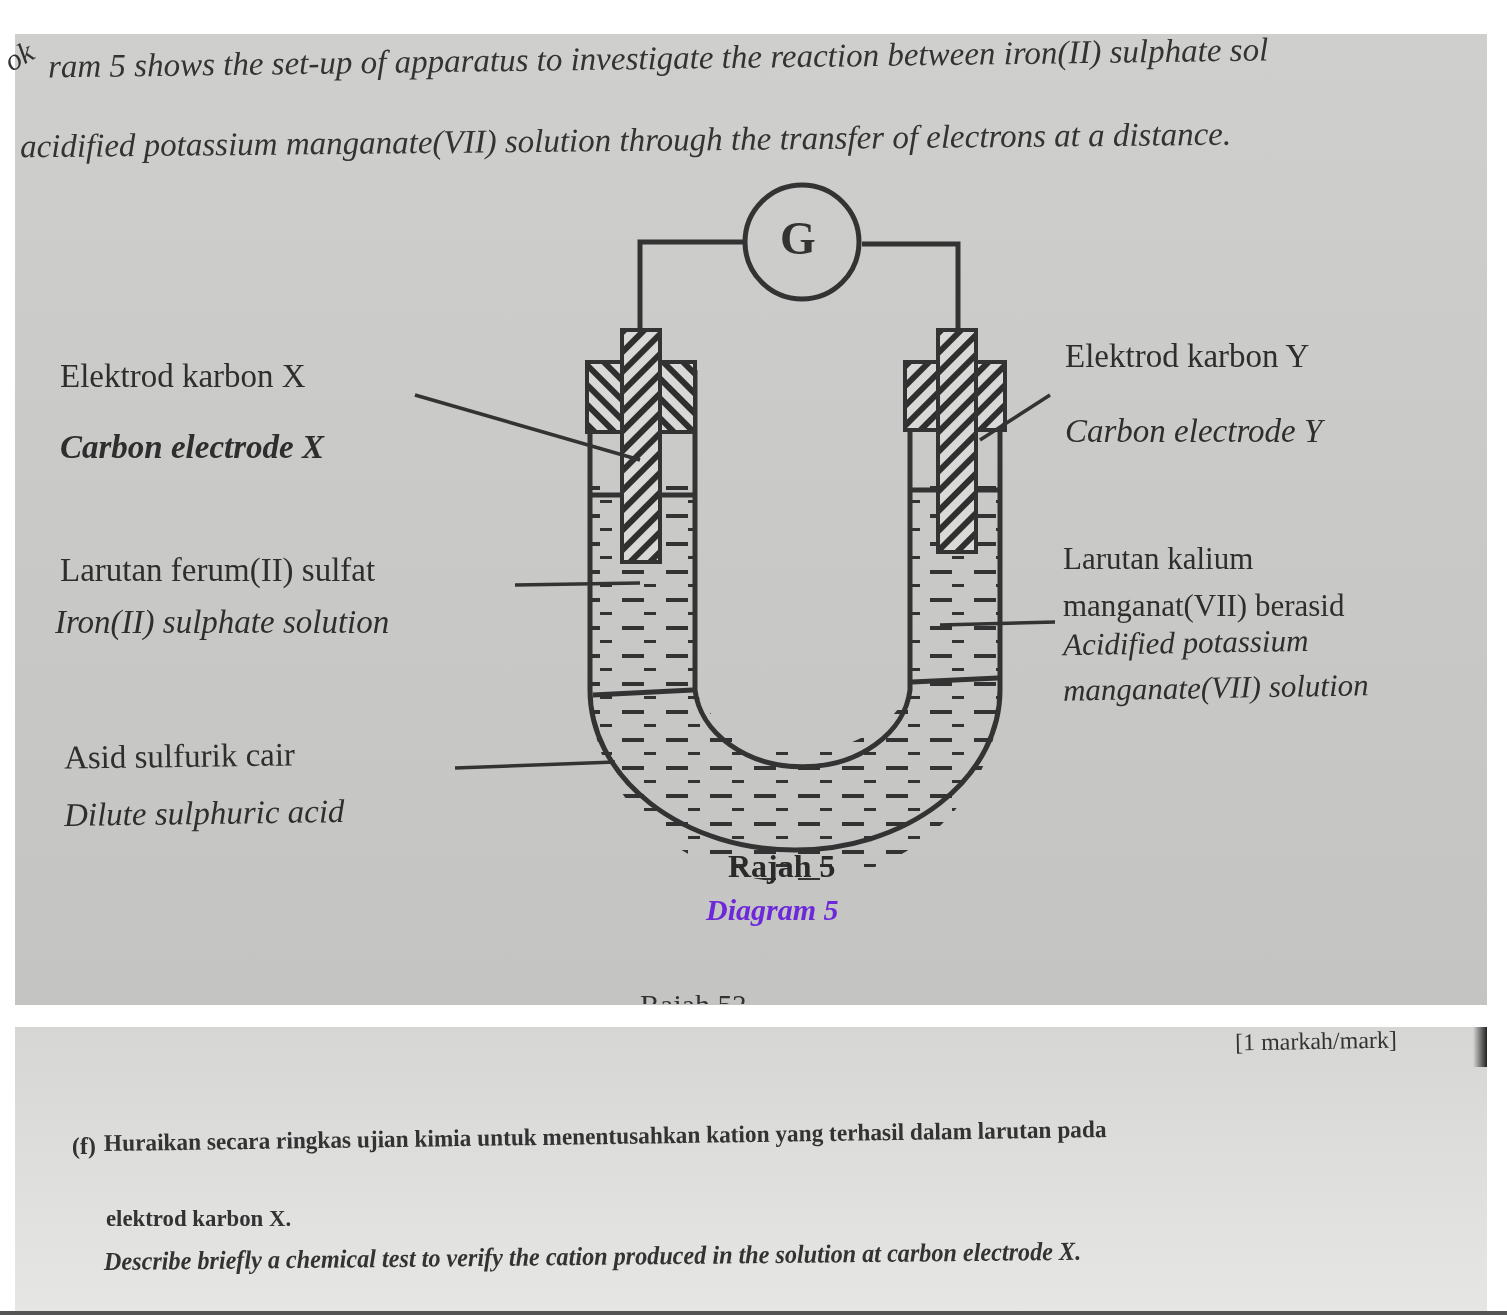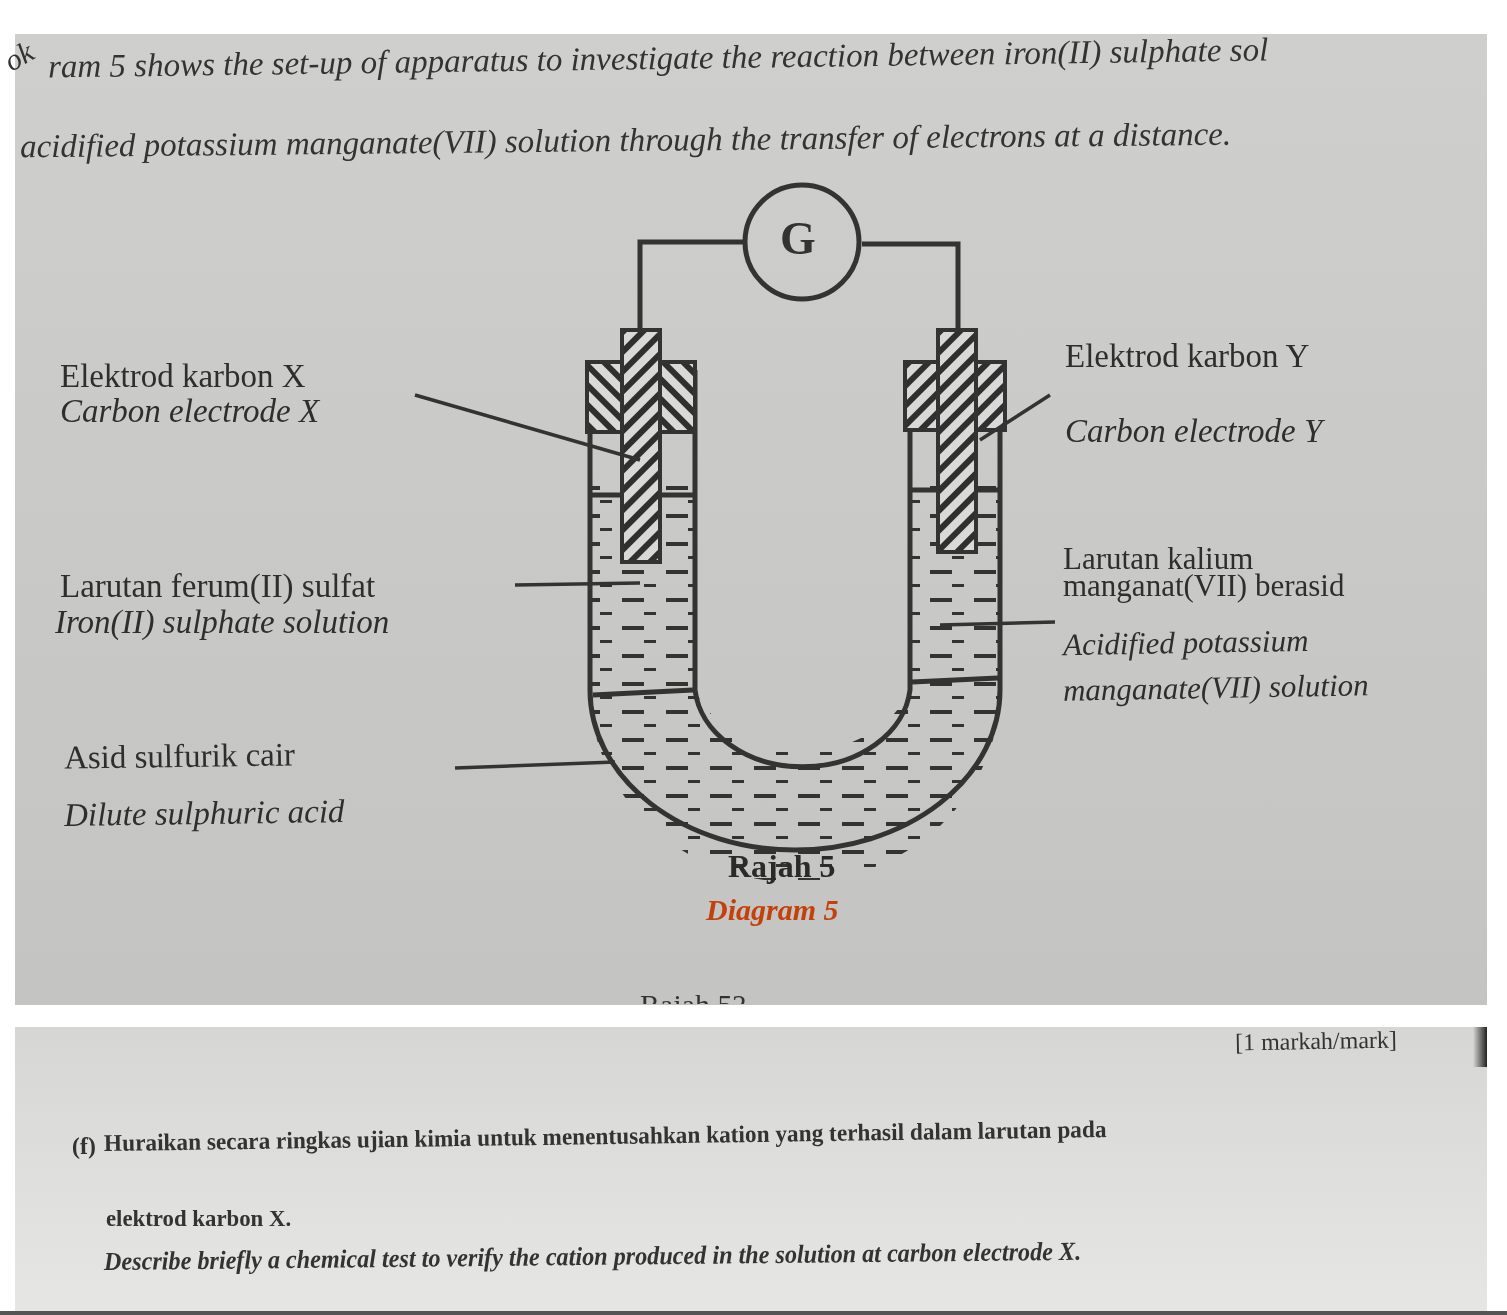--- a/index.html
+++ b/index.html
@@ -20,21 +20,21 @@
   .edge-dark {
     position:absolute; right:20px; top:1027px; width:14px; height:40px;
     background:linear-gradient(90deg,transparent,#222);
   }
   .bottom-bar { position:absolute; left:0; bottom:0; width:1507px; height:4px; background:#555; }
   .abs { position:absolute; white-space:nowrap; }
   .intro { font-style:italic; font-size:33px; color:#333; }
   .lbl { font-size:33px; color:#2e2e2e; }
   .lbl-i { font-size:33px; font-style:italic; color:#2e2e2e; }
   .caption { font-weight:bold; font-size:32px; color:#2a2a2a; }
-  .caption-i { font-weight:bold; font-style:italic; font-size:30px; color:#c2410c;text-align:right; }
+  .caption-i { font-weight:bold; font-style:italic; font-size:30px; color:#6d28d9;text-align:right; }
   .cut { font-size:30px; color:#333; overflow:hidden; height:16px; }
   .mark { font-size:24px; color:#333; }
   .q { font-weight:bold; font-size:24px; color:#333; transform:scaleX(0.95); transform-origin:left; }
   .q-i { font-weight:bold; font-style:italic; font-size:26px; color:#333; }
   svg.diagram { position:absolute; left:0; top:0; }
 </style>
 </head>
 <body>
 
 <div class="photo-top"></div>
@@ -107,30 +107,30 @@
     <line x1="1050" y1="395" x2="980" y2="440"></line>
     <line x1="515" y1="585" x2="640" y2="583"></line>
     <line x1="940" y1="625" x2="1055" y2="622"></line>
     <line x1="455" y1="768" x2="615" y2="762"></line>
   </g>
 </svg>
 
 <div class="abs" style="left:780px;top:212px;font-size:46px;font-weight:bold;color:#333;">G</div>
 
 <div class="abs lbl" style="left:60px;top:358px;font-family:Liberation Serif, serif;">Elektrod karbon X</div>
-<div class="abs lbl-i" style="left:60px;top:393px;">Carbon electrode X</div>
-<div class="abs lbl" style="left:60px;top:552px;margin-top:16px;">Larutan ferum(II) sulfat</div>
+<div class="abs lbl-i" style="left:60px;top:429px;font-weight:bold;">Carbon electrode X</div>
+<div class="abs lbl" style="left:60px;top:552px;">Larutan ferum(II) sulfat</div>
 <div class="abs lbl-i" style="left:55px;top:604px;">Iron(II) sulphate solution</div>
 <div class="abs lbl" style="left:64px;top:738px;transform:rotate(-0.8deg);">Asid sulfurik cair</div>
 <div class="abs lbl-i" style="left:64px;top:795px;transform:rotate(-0.8deg);">Dilute sulphuric acid</div>
 
 <div class="abs lbl" style="left:1065px;top:338px;">Elektrod karbon Y</div>
 <div class="abs lbl-i" style="left:1065px;top:405px;margin-top:8px;">Carbon electrode Y</div>
 <div class="abs lbl" style="left:1063px;top:541px;font-size:31px;">Larutan kalium</div>
-<div class="abs lbl" style="left:1063px;top:568px;font-size:31px;">manganat(VII) berasid</div>
+<div class="abs lbl" style="left:1063px;top:588px;font-size:31px;">manganat(VII) berasid</div>
 <div class="abs lbl-i" style="left:1063px;top:625px;font-size:31px;transform:rotate(-1deg);">Acidified potassium</div>
 <div class="abs lbl-i" style="left:1063px;top:670px;font-size:31px;transform:rotate(-1deg);">manganate(VII) solution</div>
 
 <div class="abs caption" style="left:728px;top:848px;">Rajah 5</div>
 <div class="abs caption-i" style="left:706px;top:893px;">Diagram 5</div>
 <div class="abs cut" style="left:640px;top:988px;">Rajah 5?</div>
 
 <div class="abs mark" style="left:1235px;top:1028px;transform:rotate(-1deg);">[1 markah/mark]</div>
 <div class="abs q" style="left:72px;top:1133px;transform:rotate(-0.8deg);">(f)</div>
 <div class="abs q" style="left:104px;top:1130px;transform:rotate(-0.8deg) scaleX(0.97);transform-origin:left;">Huraikan secara ringkas ujian kimia untuk menentusahkan kation yang terhasil dalam larutan pada</div>

